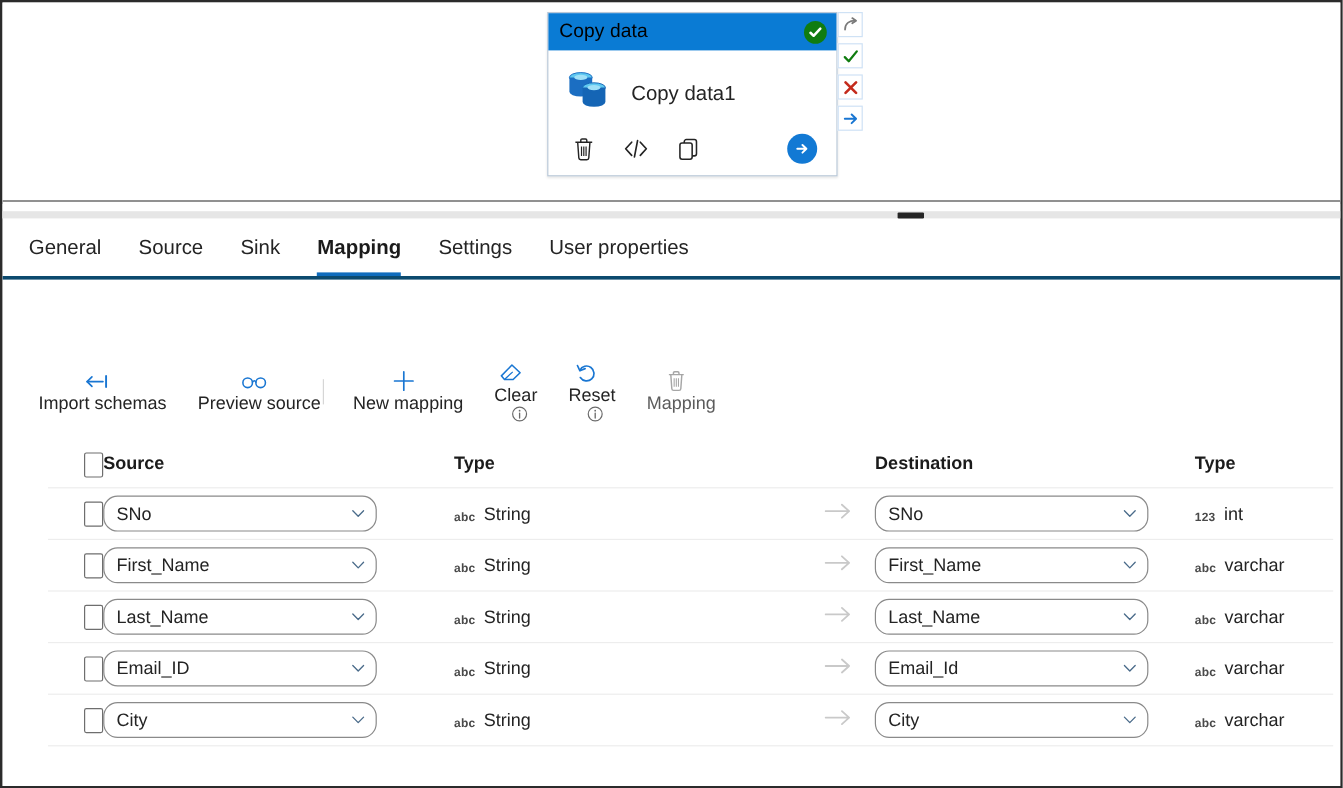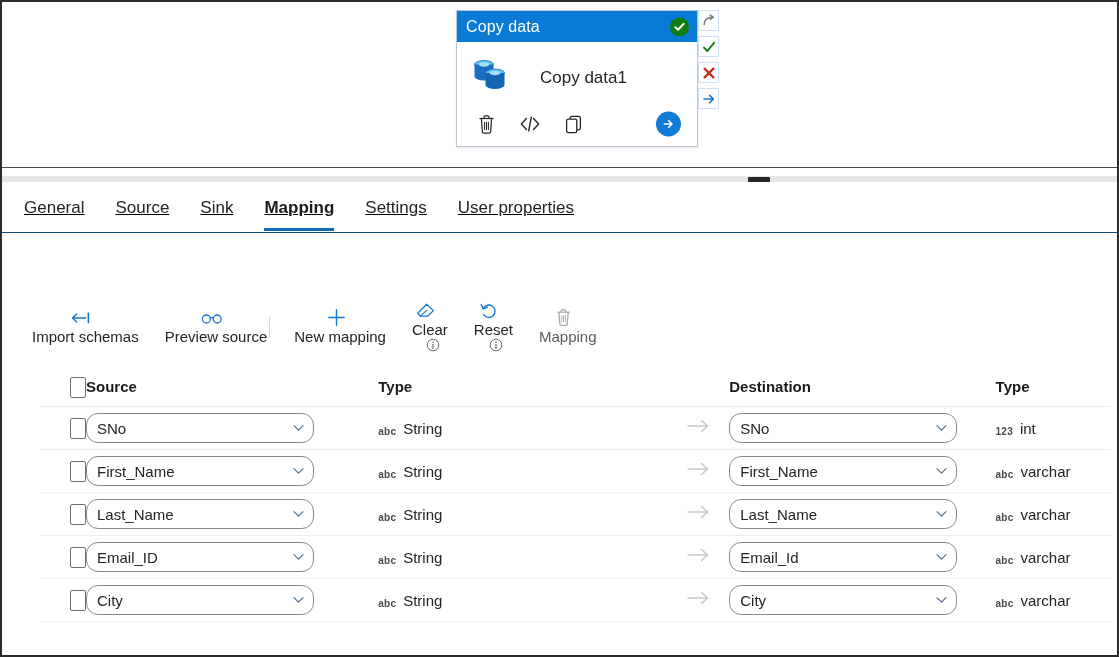--- a/index.html
+++ b/index.html
@@ -38,21 +38,21 @@
   }
   #card-header {
     position: relative;
     height: 31px;
     background: #0a7bd4;
     display: flex;
     align-items: center;
     padding: 0 8px 0 9px;
   }
   #card-header .title {
-    color: #ffffff;
+    color: #000000;
     font-size: 16px;
     letter-spacing: .1px;
     white-space: nowrap;
   }
   .status-badge {
     position: absolute;
     right: 8px; top: 50%;
     transform: translateY(-50%);
     width: 19px; height: 19px;
     border-radius: 50%;
@@ -61,21 +61,21 @@
   }
   .status-badge svg { display: block; }
 
   #card-body {
     display: flex;
     align-items: center;
     padding: 10px 0 0 13px;
     height: 62px;
   }
   #card-body .name {
-    margin-left: 28px;
+    margin-left: 14px;
     font-size: 17px;
     color: #242424;
     white-space: nowrap;
   }
   #card-actions {
     display: flex;
     align-items: center;
     padding: 0 12px 0 14px;
     height: 40px;
     position: relative;
@@ -134,25 +134,24 @@
     background: #262626;
     border-radius: 1px;
     cursor: row-resize;
   }
 
   
   #tabs {
     position: absolute;
     left: 0; top: 186px;
     width: 1115px; height: 45px;
-    border-bottom: 1px solid #0c4a6e;
-    display: flex;
-    align-items: center;
+    border-bottom: 3px solid #0c4a6e;
+    display: flex;
+    align-items: flex-end;
     padding-left: 22px;
-    text-decoration: underline;
   }
   .tab {
     position: relative;
     font-size: 17px;
     color: #242424;
     padding: 8px 0 13px 0;
     margin-right: 31px;
     cursor: pointer;
     white-space: nowrap;
   }

